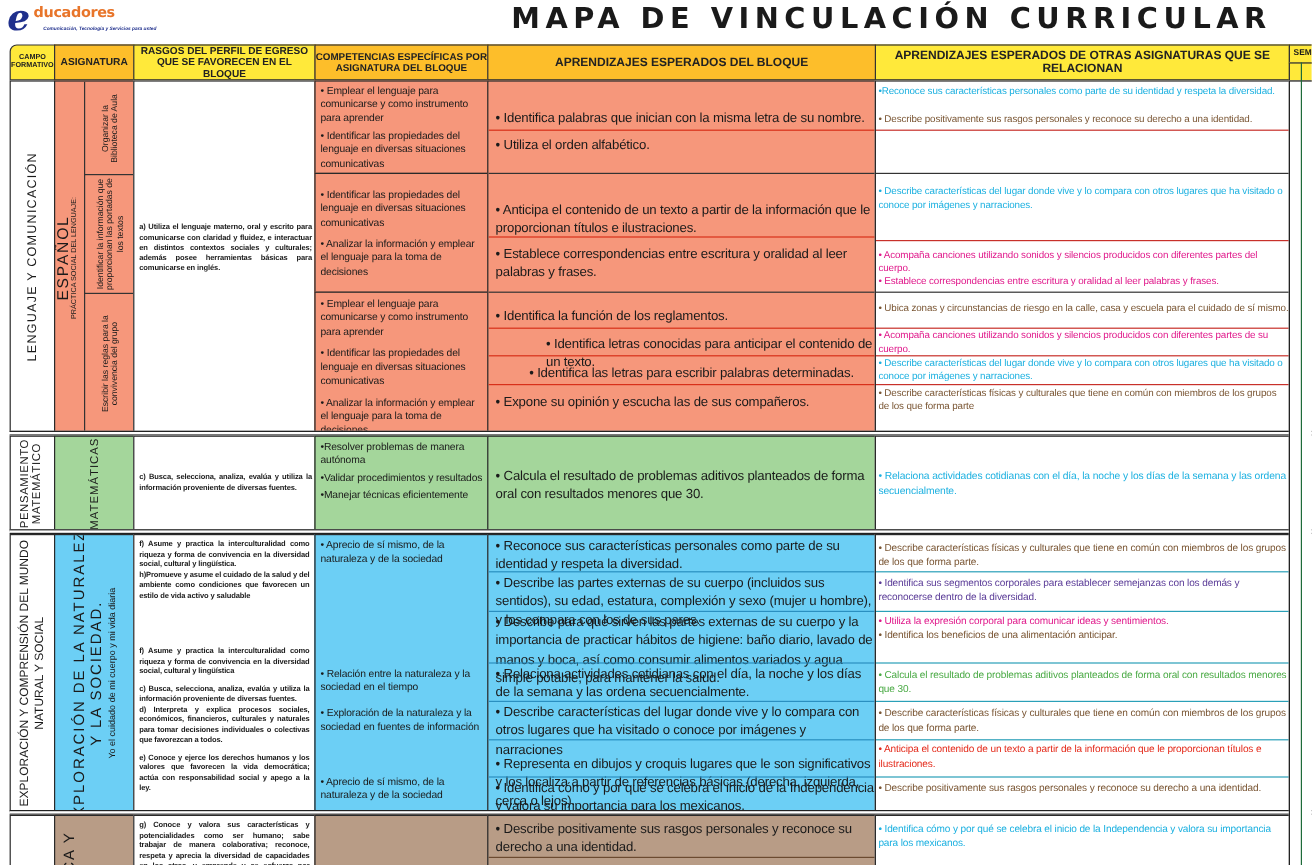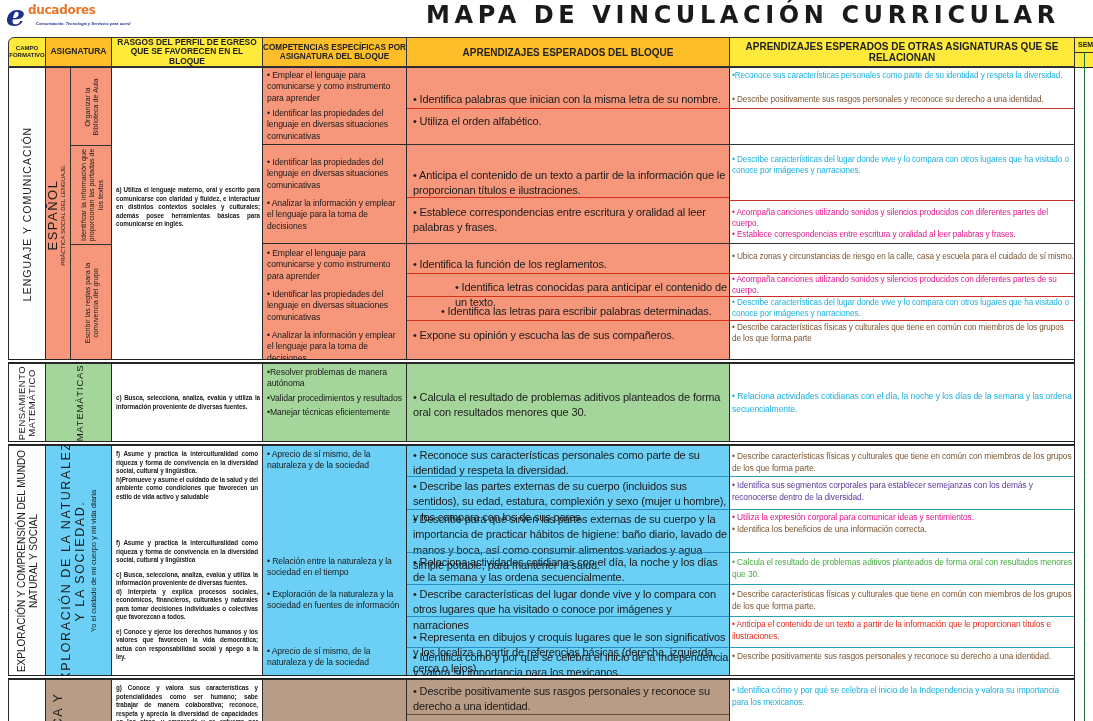--- a/index.html
+++ b/index.html
@@ -206,21 +206,21 @@
     <div class="ae" style="position:absolute;left:6px;top:184px;width:316px;">• Representa en dibujos y croquis lugares que le son significativos y los localiza a partir de referencias básicas (derecha, izquierda, cerca o lejos).</div>
     <div class="hline" style="left:0;top:201px;width:324px;background:#2a8fc0;"></div>
     <div class="ae" style="position:absolute;left:6px;top:204px;width:316px;">• Identifica cómo y por qué se celebra el inicio de la Independencia y valora su importancia para los mexicanos.</div>
   </div>
   <div class="cell white" style="left:721px;top:408px;width:346px;height:232px;">
     <div class="rel c-brown" style="position:absolute;left:2px;top:4px;width:342px;font-size:8.4px;line-height:1.45;">• Describe características físicas y culturales que tiene en común con miembros de los grupos de los que forma parte.</div>
     <div class="hline" style="left:0;top:30px;width:346px;background:#2aa0b8;"></div>
     <div class="rel c-purple" style="position:absolute;left:2px;top:33px;width:342px;font-size:8.4px;line-height:1.45;">• Identifica sus segmentos corporales para establecer semejanzas con los demás y reconocerse dentro de la diversidad.</div>
     <div class="hline" style="left:0;top:63px;width:346px;background:#2aa0b8;"></div>
     <div class="rel c-pink" style="position:absolute;left:2px;top:66px;width:342px;font-size:8.4px;">• Utiliza la expresión corporal para comunicar ideas y sentimientos.</div>
-    <div class="rel c-brown" style="position:absolute;left:2px;top:78px;width:342px;font-size:8.4px;">• Identifica los beneficios de una información correcta.</div>
+    <div class="rel c-brown" style="position:absolute;left:2px;top:78px;width:342px;font-size:8.4px;">• Identifica los beneficios de una alimentación anticipar.</div>
     <div class="hline" style="left:0;top:106px;width:346px;background:#2aa0b8;"></div>
     <div class="rel c-green" style="position:absolute;left:2px;top:110px;width:342px;font-size:8.4px;line-height:1.45;">• Calcula el resultado de problemas aditivos planteados de forma oral con resultados menores que 30.</div>
     <div class="hline" style="left:0;top:138px;width:346px;background:#2aa0b8;"></div>
     <div class="rel c-brown" style="position:absolute;left:2px;top:142px;width:342px;font-size:8.4px;line-height:1.45;">• Describe características físicas y culturales que tiene en común con miembros de los grupos de los que forma parte.</div>
     <div class="hline" style="left:0;top:170px;width:346px;background:#2aa0b8;"></div>
     <div class="rel c-red" style="position:absolute;left:2px;top:172px;width:342px;font-size:8.4px;line-height:1.45;">• Anticipa el contenido de un texto a partir de la información que le proporcionan títulos e ilustraciones.</div>
     <div class="hline" style="left:0;top:201px;width:346px;background:#2aa0b8;"></div>
     <div class="rel c-brown" style="position:absolute;left:2px;top:204px;width:342px;font-size:8.4px;line-height:1.45;">• Describe positivamente sus rasgos personales y reconoce su derecho a una identidad.</div>
   </div>
 

